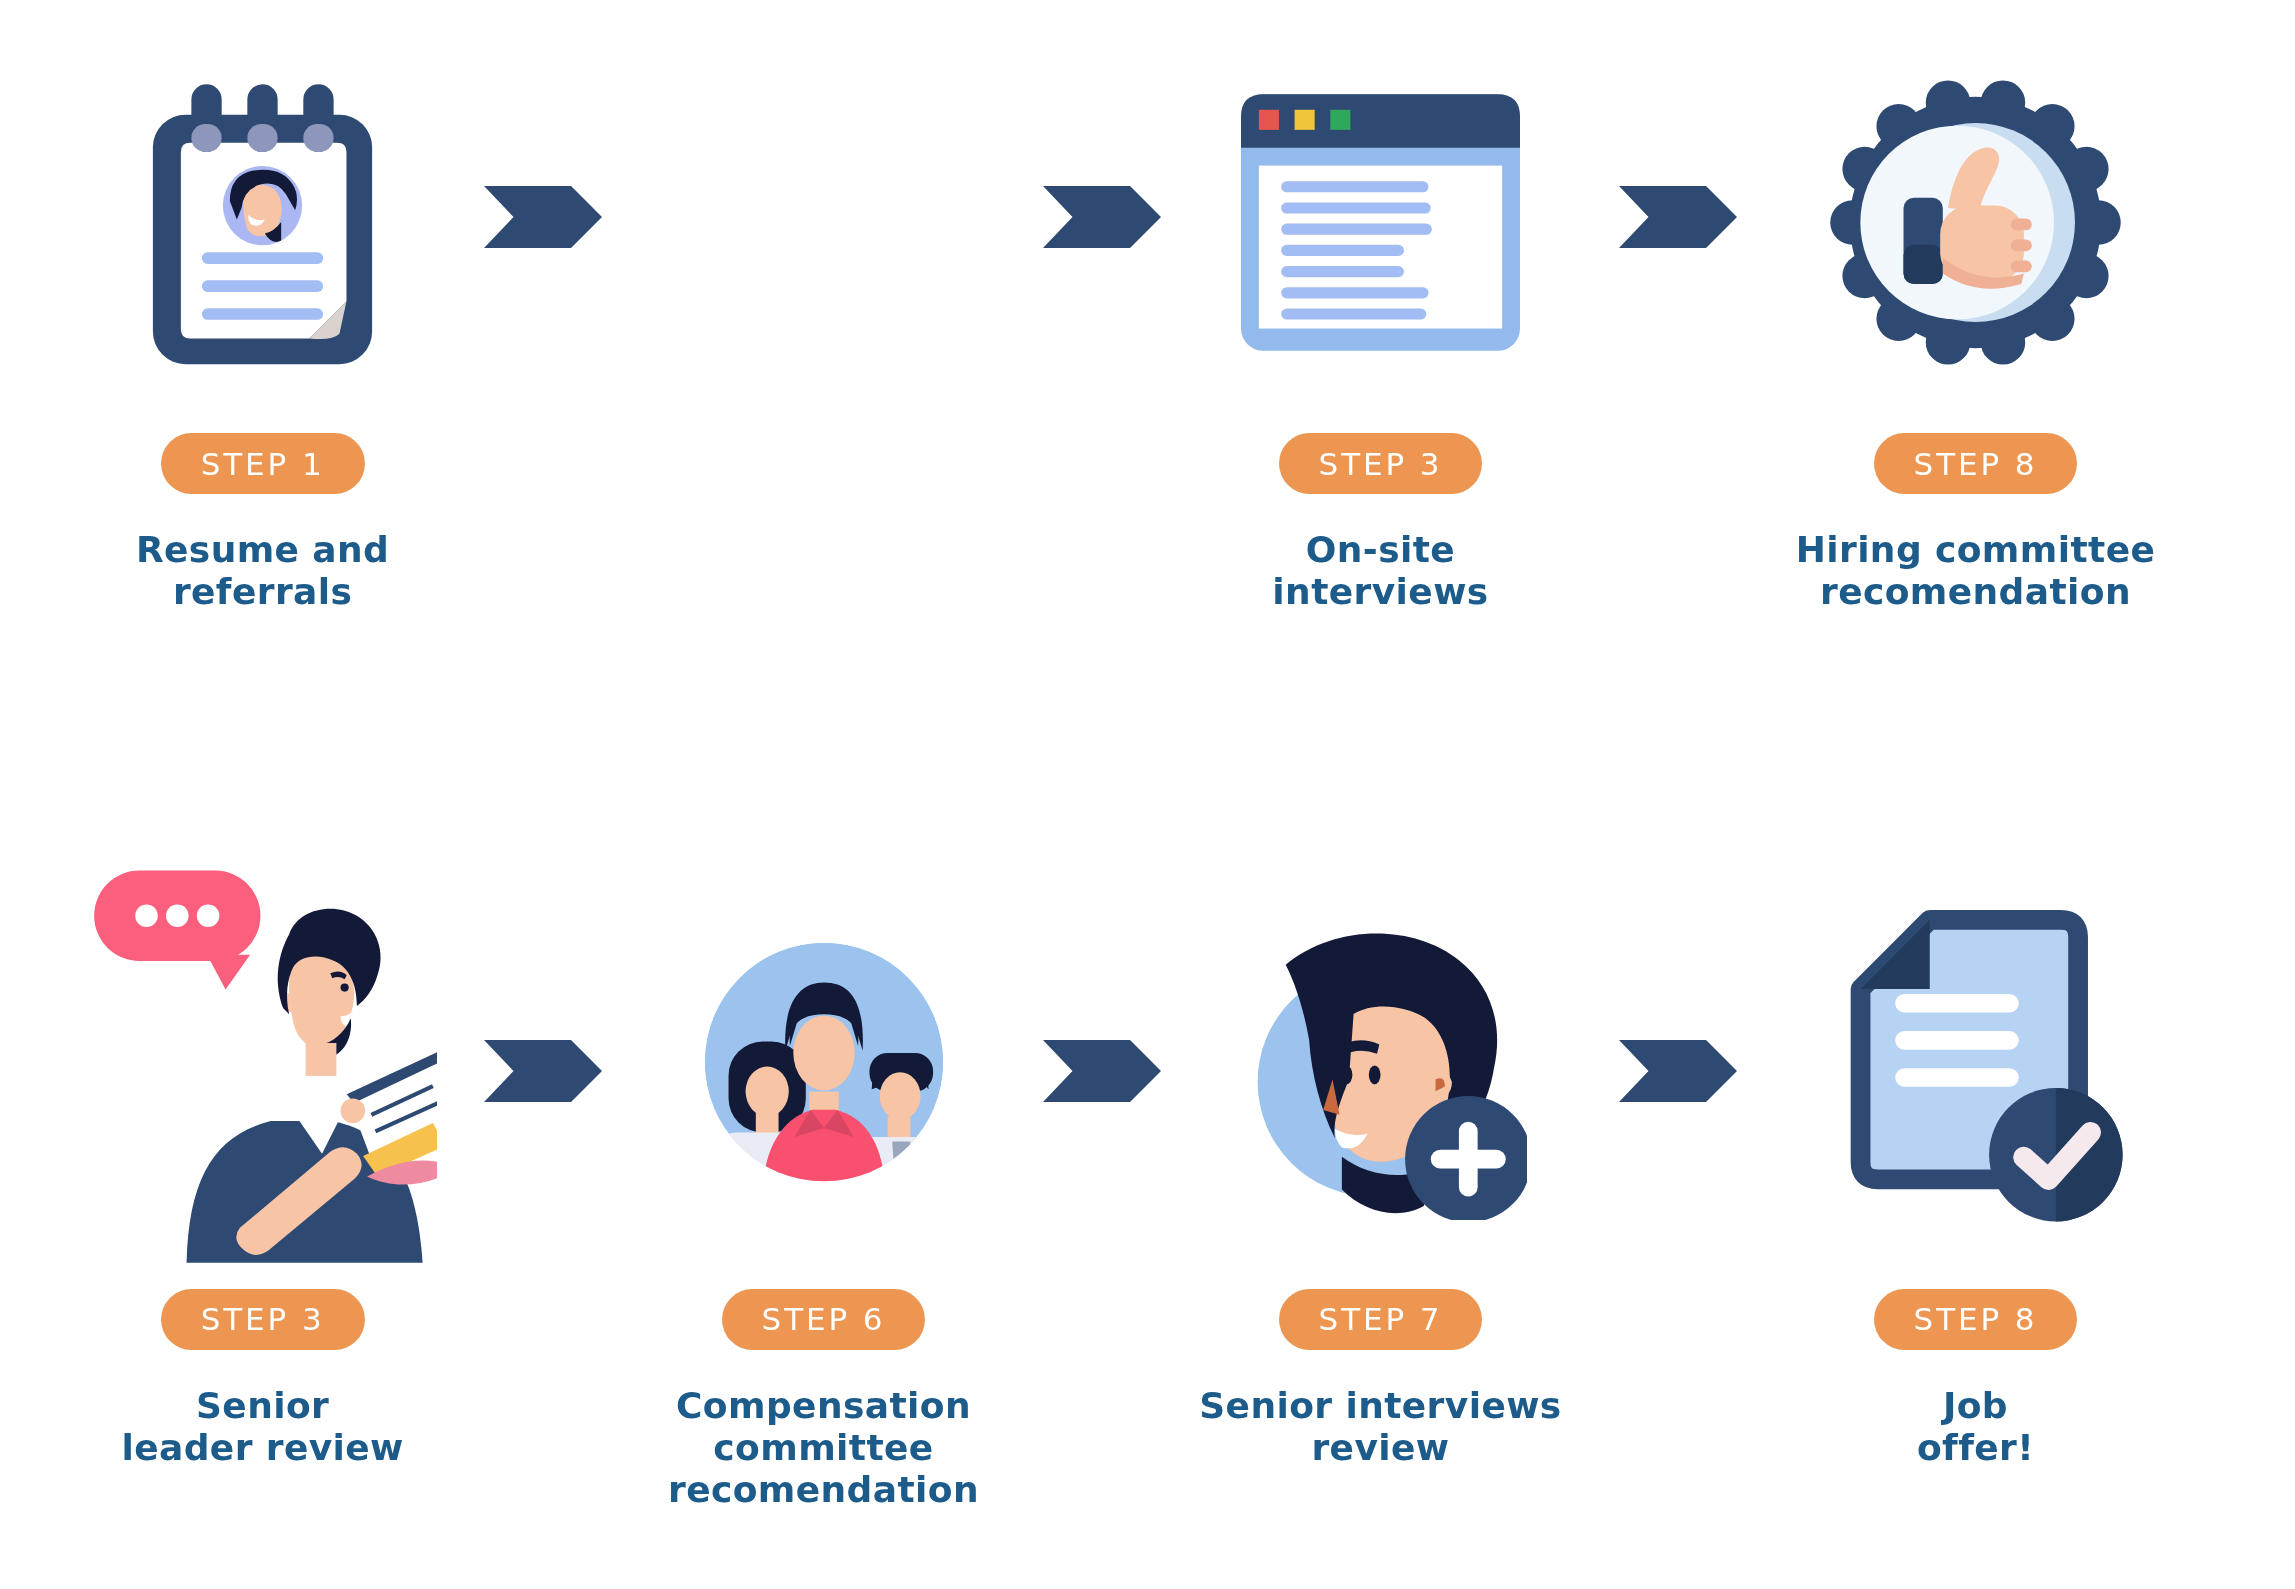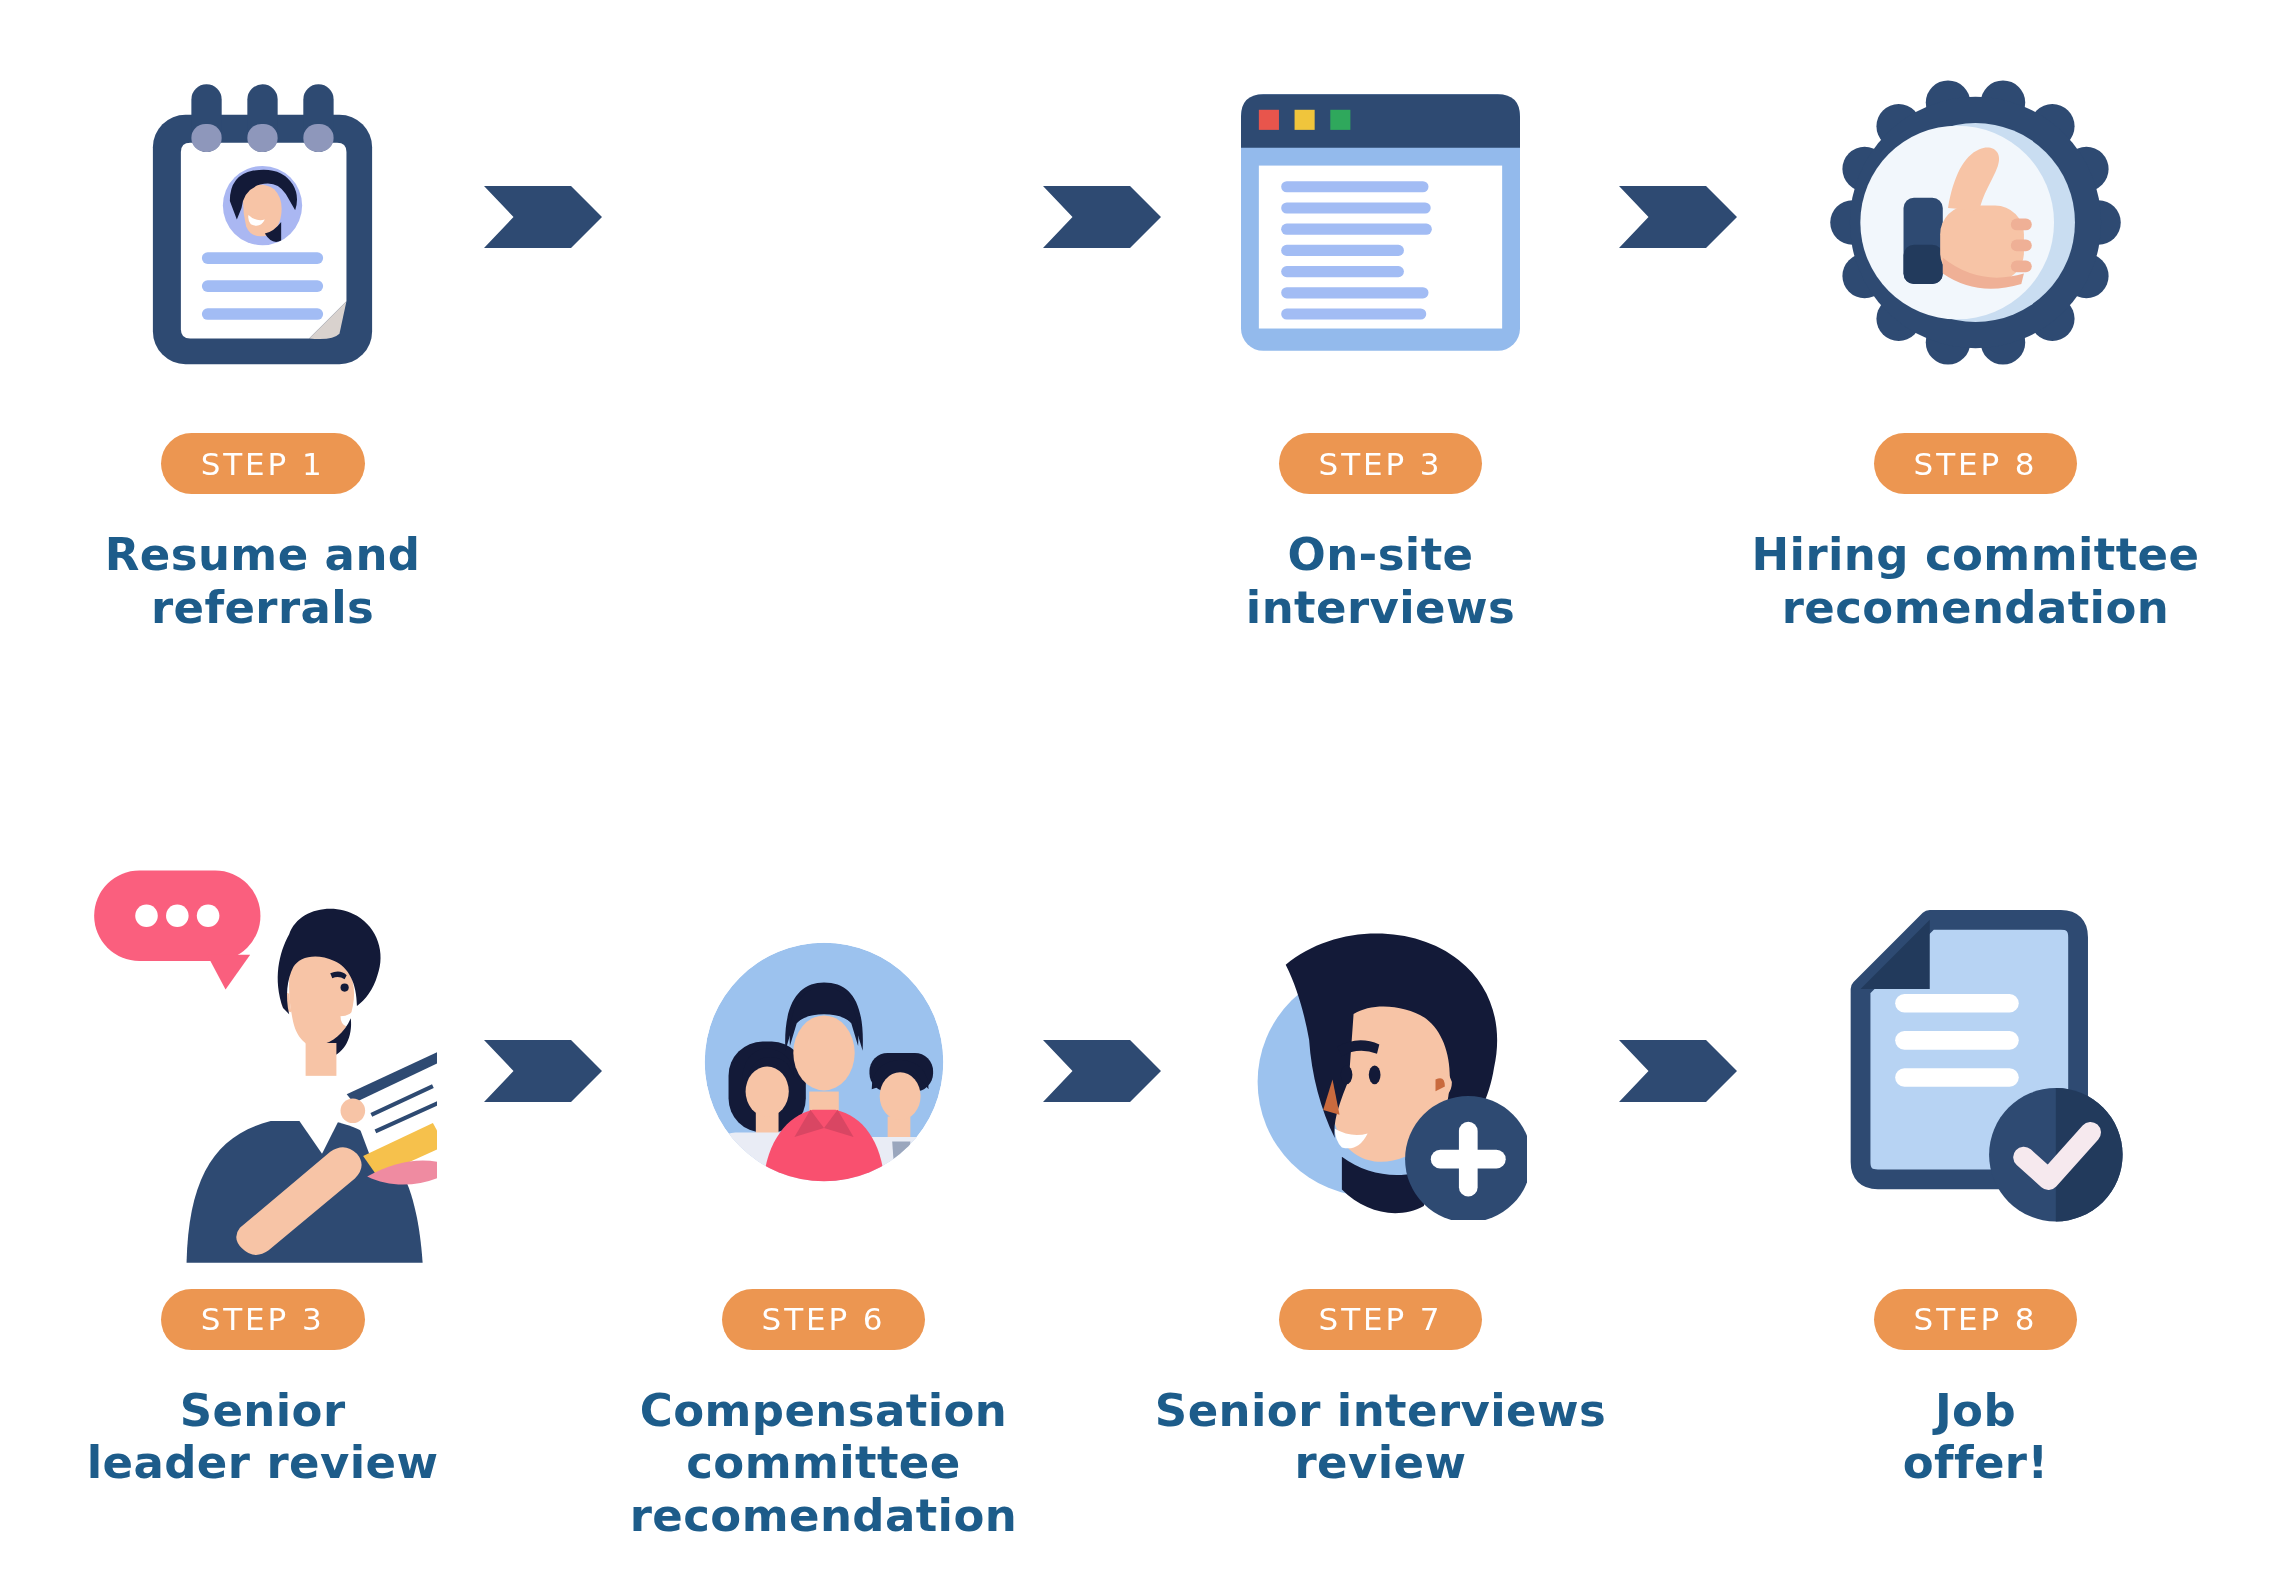--- a/index.html
+++ b/index.html
@@ -27,21 +27,21 @@
     letter-spacing:2.9px;
     padding:12.5px 40px;
     border-radius:37px;
     white-space:nowrap;
   }
   .row2 .badge{margin-top:20.6px;}
   .title{
     margin:35px 0 0 0;
     color:var(--title_blue);
     font-weight:bold;
-    font-size:45px;
+    font-size:36px;
     line-height:1.17;
     text-align:center;
     letter-spacing:0.4px;
   }
   .title span{display:block;}
   .arrow{position:absolute;width:118px;height:62px;}
 
   
   .f-navy{fill:var(--navy);}     .f-navyd{fill:var(--navy_dark);}
   .f-hair{fill:var(--hair);}     .f-lblue{fill:var(--light_blue);}

